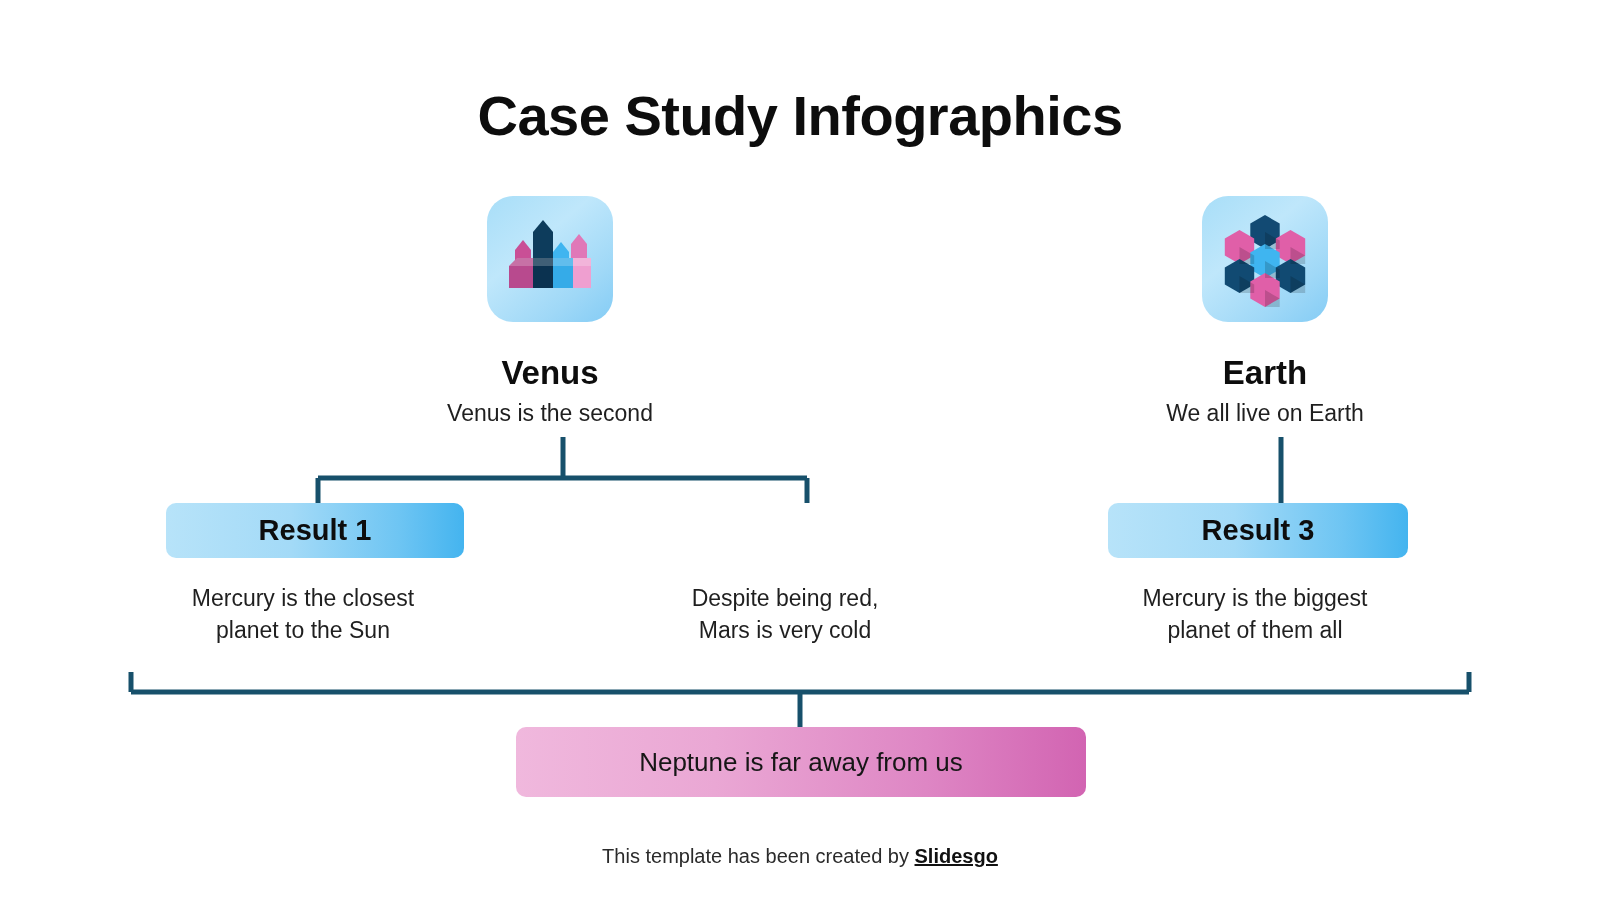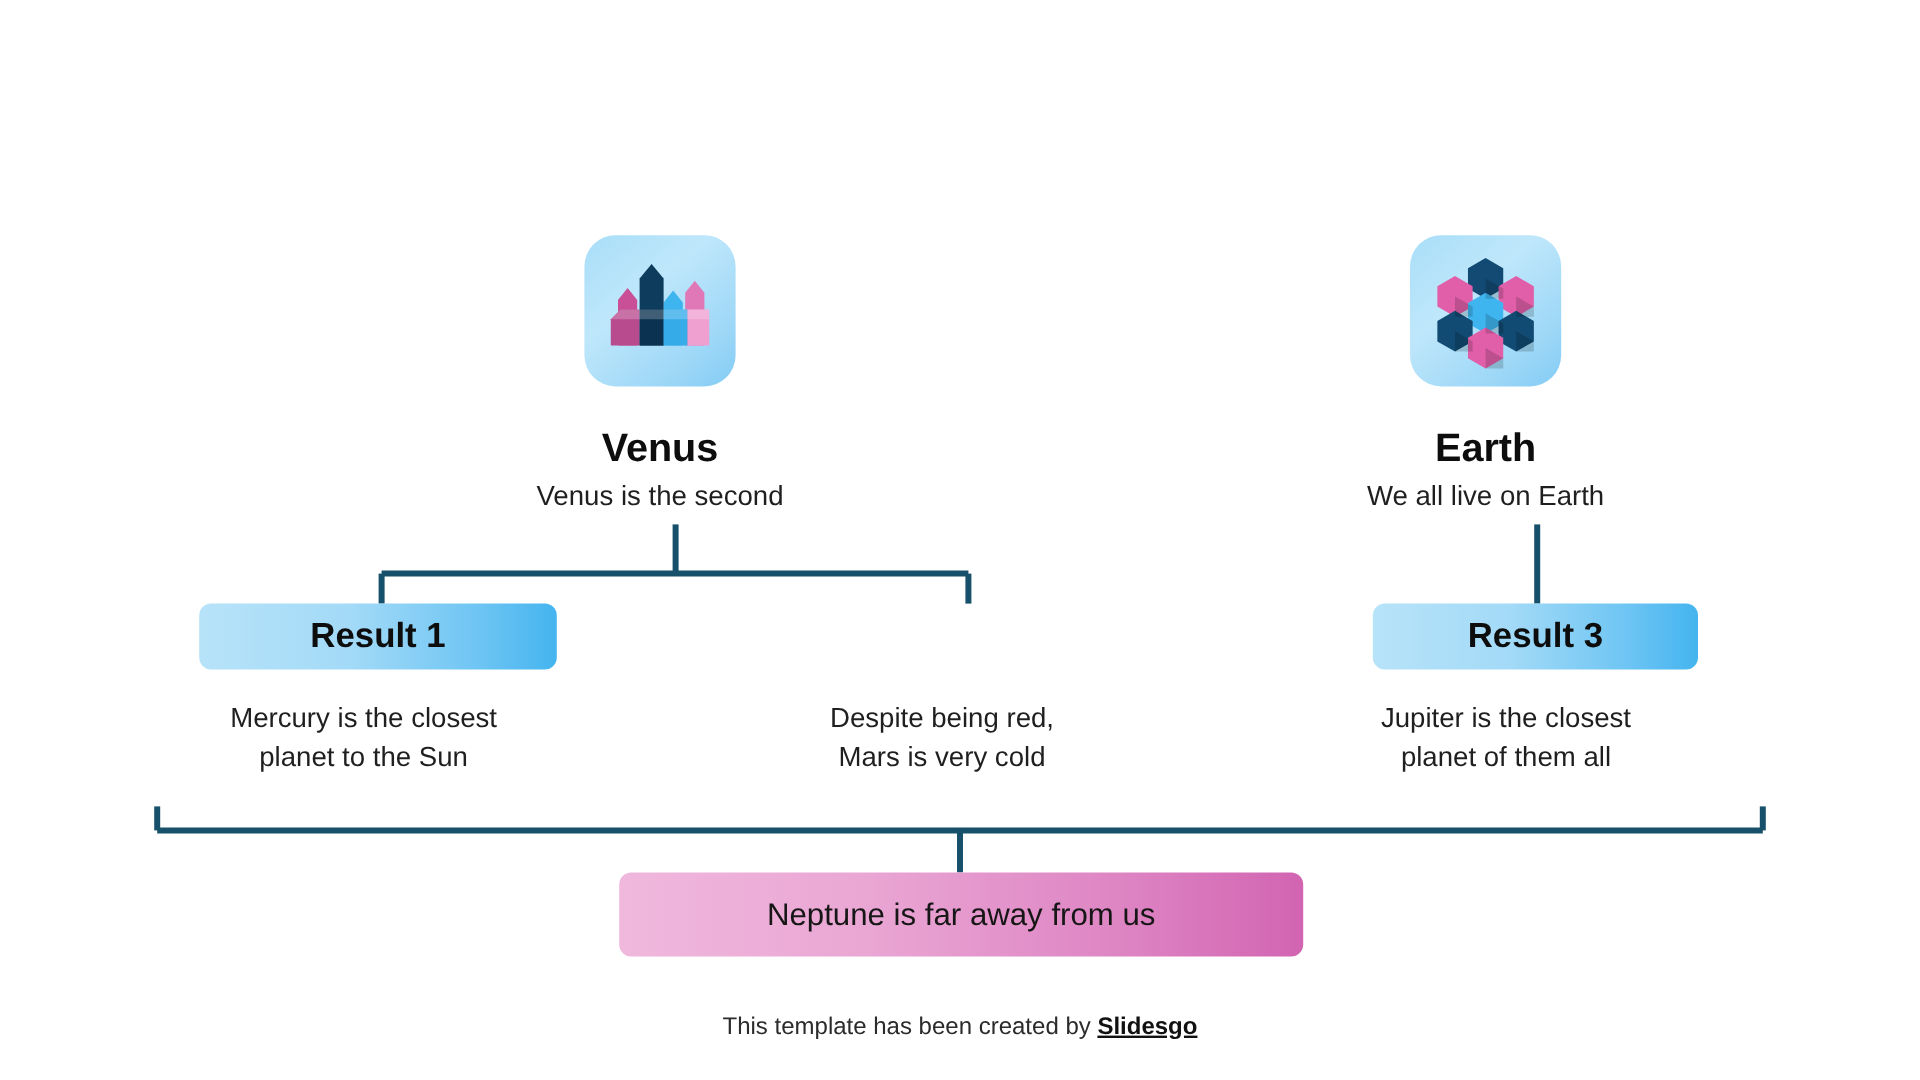--- a/index.html
+++ b/index.html
@@ -37,21 +37,21 @@
     color: #0d0d0d;
     line-height: 1.15;
   }
 
   
   .branch {
     position: absolute;
     text-align: center;
   }
   .branch-venus { left: 438px; top: 196px; width: 224px; }
-  .branch-earth { left: 1126px; top: 196px; width: 224px; }
+  .branch-earth { left: 1153px; top: 196px; width: 224px; }
 
   .icon-card {
     width: 126px;
     height: 126px;
     margin: 0 auto;
     border-radius: 26px;
     background: linear-gradient(140deg, #a8def8 0%, #bfe7fb 38%, #9fd8f7 75%, #84ccf5 100%);
     position: relative;
     overflow: hidden;
   }
@@ -81,21 +81,21 @@
     display: flex;
     align-items: center;
     justify-content: center;
     font-size: 29px;
     font-weight: 700;
     color: #0d0d0d;
     background: linear-gradient(90deg, #b7e3f9 0%, #a3daf7 42%, #6ec5f3 78%, #44b4ef 100%);
   }
   .result-1 { left: 166px;  top: 503px; width: 298px; }
   .result-2 { left: 636px;  top: 503px; width: 298px; }
-  .result-3 { left: 1144px; top: 503px; width: 271px; }
+  .result-3 { left: 1108px; top: 503px; width: 300px; }
 
   .result-desc {
     position: absolute;
     text-align: center;
     font-size: 23px;
     font-weight: 400;
     color: #1f1f1f;
     line-height: 1.37;
     white-space: pre-line;
   }
@@ -144,20 +144,21 @@
     font-weight: 700;
     text-decoration: underline;
     color: #111111;
   }
 </style>
 </head>
 <body>
 
 <div id="slide">
 
+  <div class="title">Case Study Infographics</div>
 
   <svg id="connectors" viewBox="0 0 1600 900" xmlns="http://www.w3.org/2000/svg">
     <g stroke="#17506b" stroke-width="5" fill="none" stroke-linecap="butt">
 
       <path d="M 563 437 L 563 478"></path>
 
       <path d="M 318 478 L 807 478"></path>
 
       <path d="M 318 478 L 318 503"></path>
 
@@ -234,21 +235,21 @@
     <div class="branch-sub">We all live on Earth</div>
   </div>
 
   <div class="result-box result-1">Result 1</div>
   <div class="result-box result-3">Result 3</div>
 
   <div class="result-desc desc-1">Mercury is the closest
 planet to the Sun</div>
   <div class="result-desc desc-2">Despite being red,
 Mars is very cold</div>
-  <div class="result-desc desc-3">Jupiter is the closest
+  <div class="result-desc desc-3">Mercury is the biggest
 planet of them all</div>
 
   <div class="summary-box">Neptune is far away from us</div>
 
   <div class="footer">
     <span>This template has been created by </span><a class="brand" href="#">Slidesgo</a>
   </div>
 
 </div>
 

